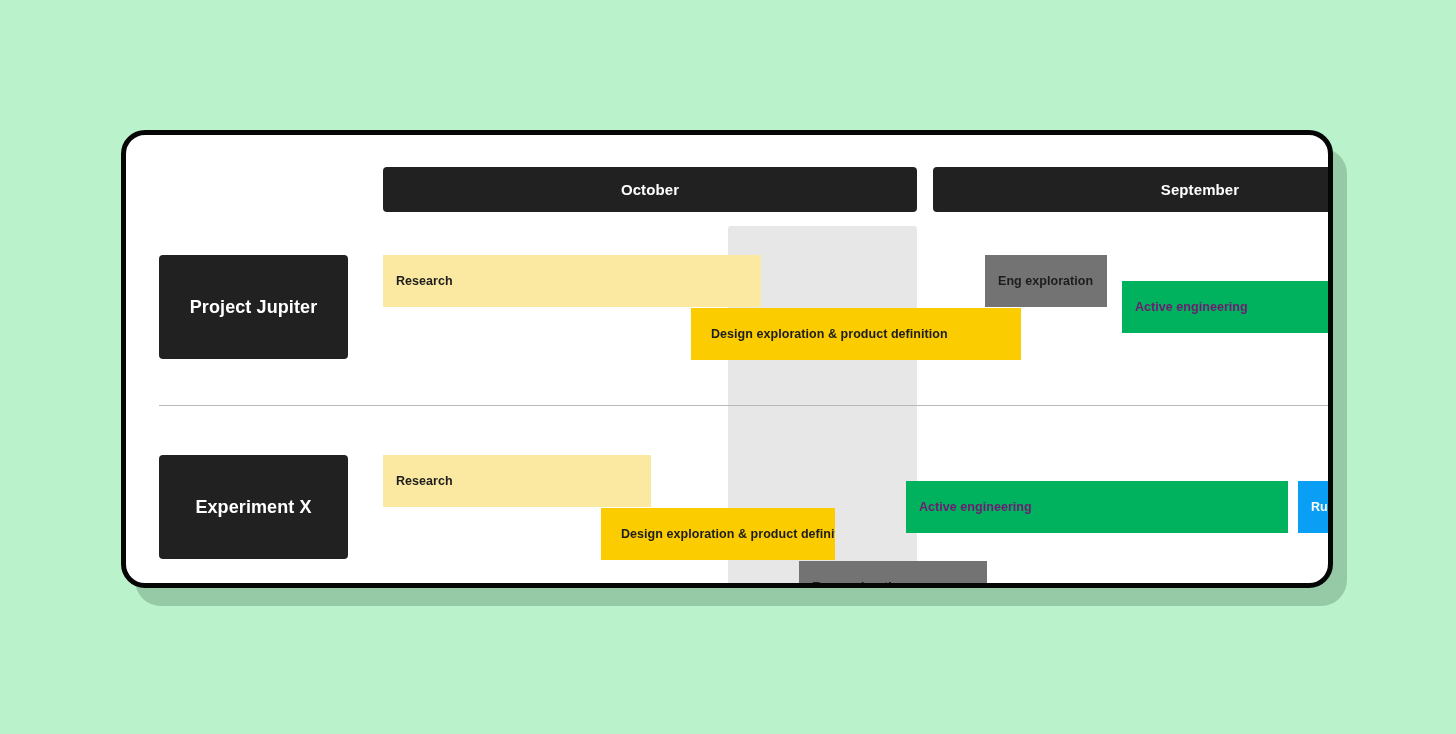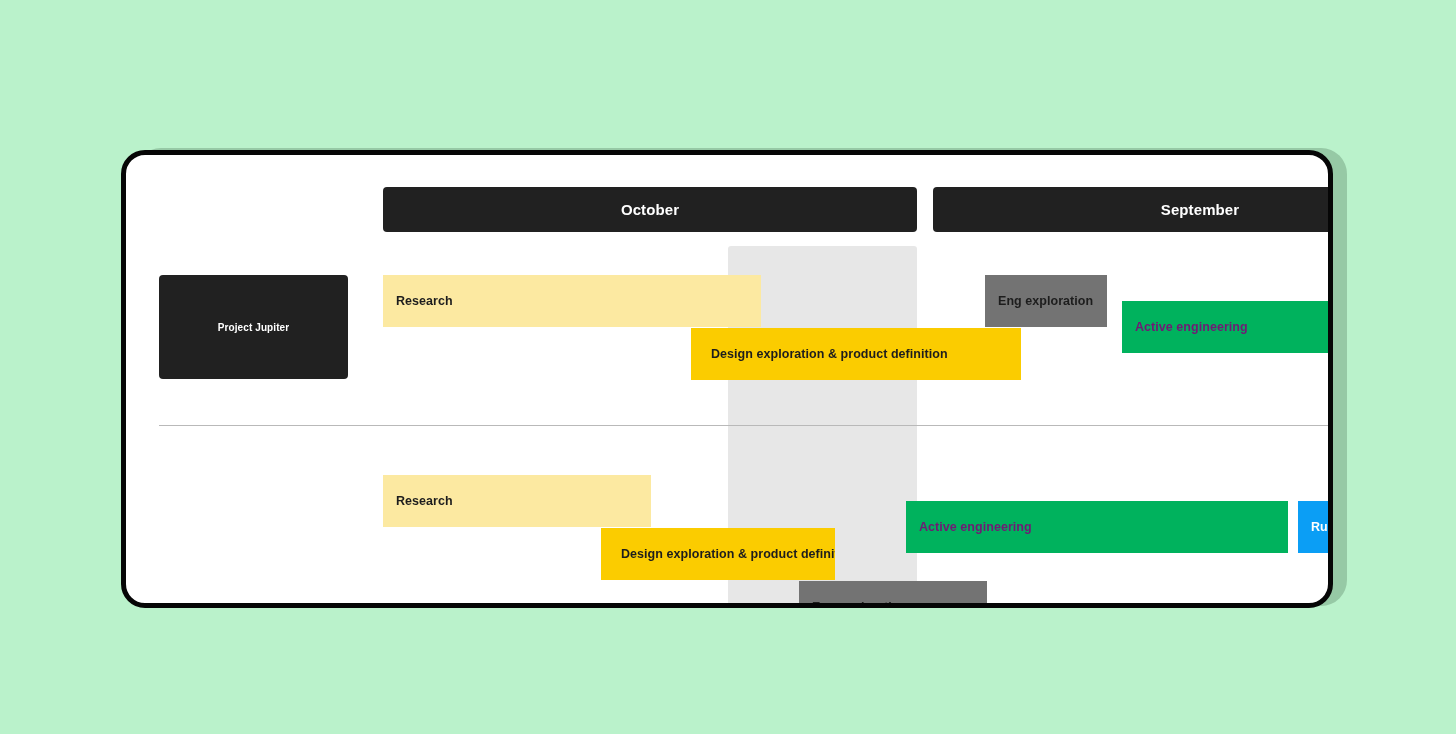--- a/index.html
+++ b/index.html
@@ -11,21 +11,21 @@
   }
   .stage{position:relative;width:1456px;height:734px;}
 
   
   .card-shadow{
     position:absolute;left:135px;top:148px;width:1212px;height:458px;
     background:#96c9a5;border-radius:26px;
   }
   
   .card{
-    position:absolute;left:121px;top:150px;width:1212px;height:458px;
+    position:absolute;left:121px;top:130px;width:1212px;height:458px;
     background:#ffffff;border:5px solid #060606;border-radius:24px;
     box-sizing:border-box;overflow:hidden;
   }
   .card-inner{position:absolute;inset:0;overflow:hidden;}
 
   
   .highlight-col{
     position:absolute;left:602px;top:91px;width:189px;height:367px;
     background:#e7e7e7;border-radius:3px;
   }
@@ -44,21 +44,21 @@
   .row-divider{
     position:absolute;left:33px;top:270px;width:1320px;height:1px;
     background:#b9b9b9;
   }
 
   
   .proj-label{
     position:absolute;left:33px;width:189px;height:104px;
     background:#212121;border-radius:4px;color:#ffffff;
     display:flex;align-items:center;justify-content:center;
-    font-size:10px;font-weight:700;letter-spacing:.1px;
+    font-size:18px;font-weight:700;letter-spacing:.1px;
   }
   .proj-1{top:120px;}
   .proj-2{top:320px;}
 
   
   .bar{
     position:absolute;height:52px;border-radius:0;
     display:flex;align-items:center;
     padding-left:13px;box-sizing:border-box;
     font-size:12.5px;font-weight:700;letter-spacing:.05px;
@@ -106,20 +106,23 @@
       <div class="bar engexp" style="left:859px;top:120px;width:122px;">
         <span>Eng exploration</span>
       </div>
 
       <div class="bar active" style="left:996px;top:146px;width:280px;">
         <span>Active engineering</span>
       </div>
 
       <div class="row-divider"></div>
 
+      <div class="proj-label proj-2">
+        <span>Experiment X</span>
+      </div>
 
       <div class="bar research" style="left:257px;top:320px;width:268px;">
         <span>Research</span>
       </div>
 
       <div class="bar design" style="left:475px;top:373px;width:234px;">
         <span>Design exploration &amp; product definition</span>
       </div>
 
       <div class="bar active" style="left:780px;top:346px;width:382px;">

